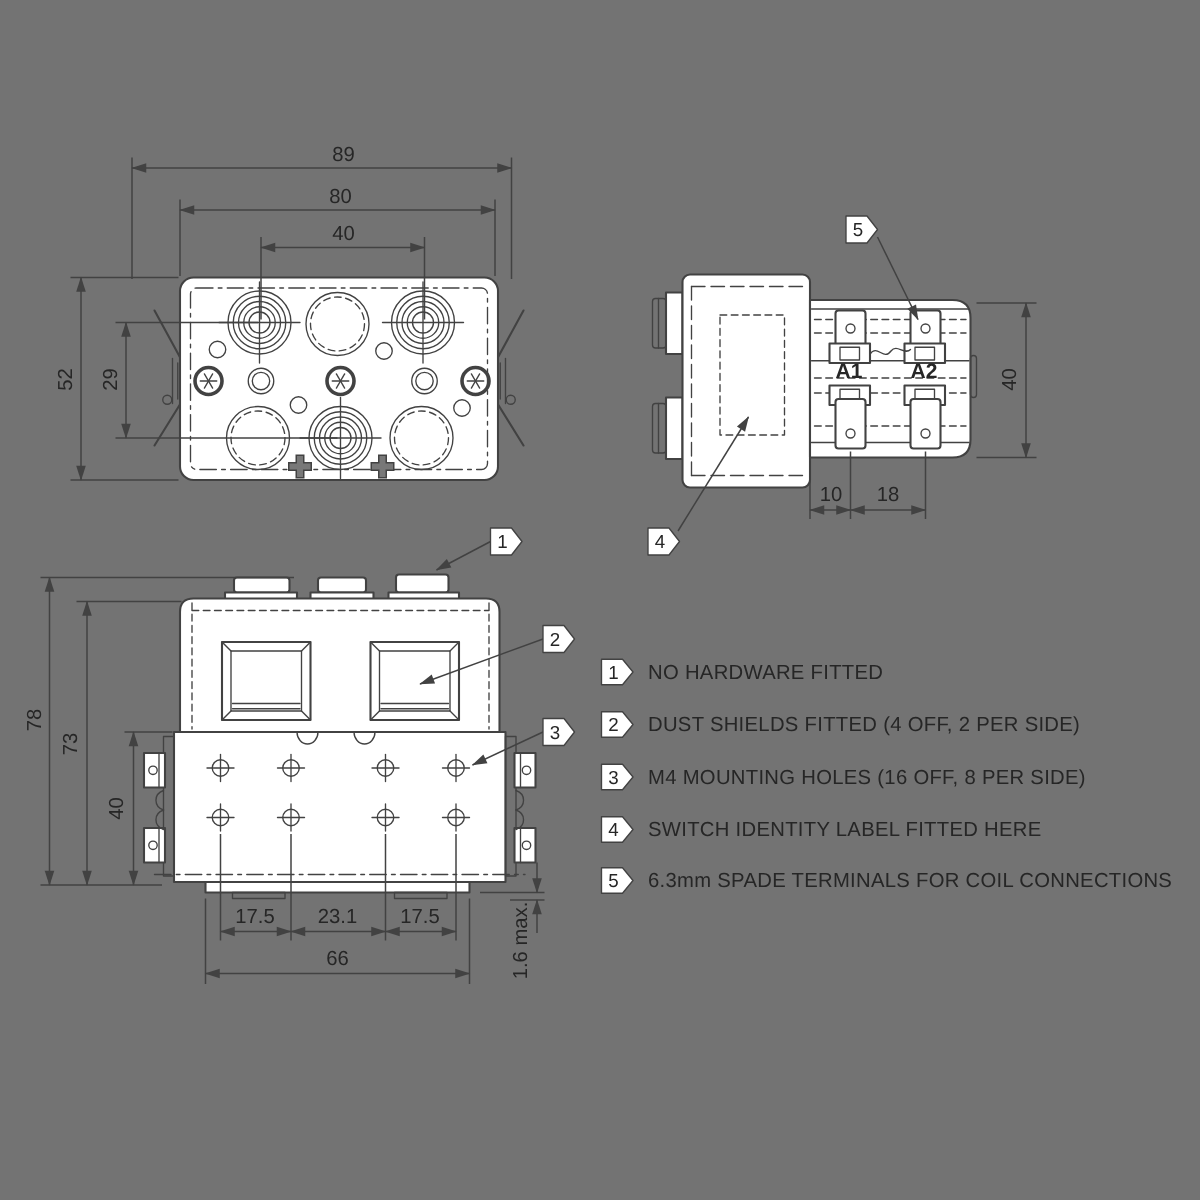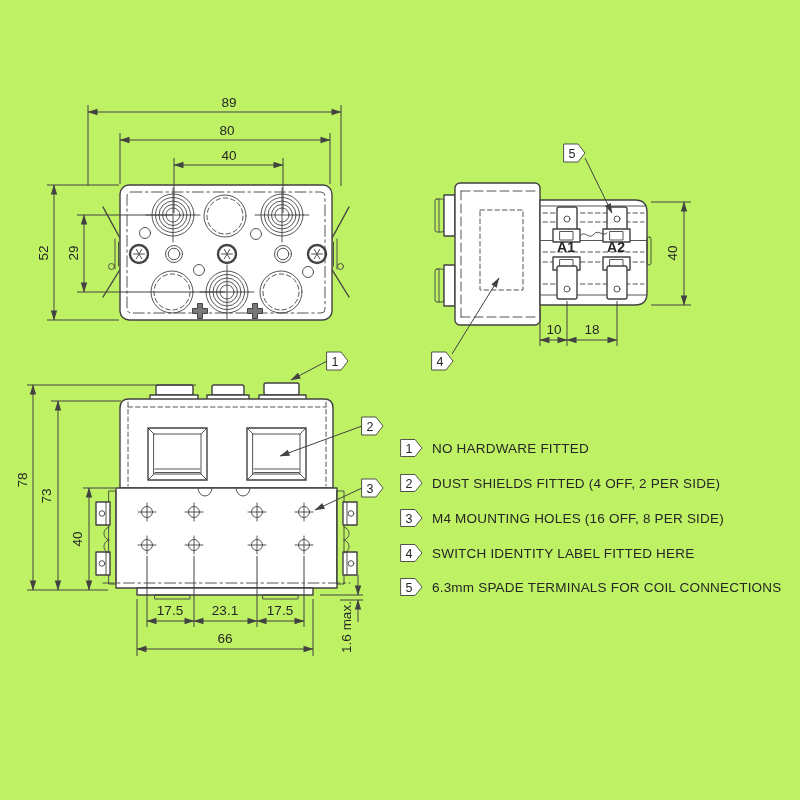--- a/index.html
+++ b/index.html
@@ -1,16 +1,16 @@
 <!DOCTYPE html>
 <html><head>
 <meta charset="utf-8">
 <style>
   html,body{margin:0;padding:0;background:#fff;}
-  #stage{width:800px;height:800px;background:#bef264;position:relative;font-family:"Liberation Sans",sans-serif;}
+  #stage{width:800px;height:800px;background:#737373;position:relative;font-family:"Liberation Sans",sans-serif;}
   svg{display:block}
   .s  {stroke:#424242;stroke-width:1.4;fill:none;stroke-linecap:round;stroke-linejoin:round;}
   .t  {stroke-width:0.9;}
   .w  {fill:#ffffff;}
   .d  {stroke-dasharray:4.5 3;}
   .dl {stroke-dasharray:9 4;}
   .dd {stroke-dasharray:11 3.5 2.5 3.5;}
   .dim{stroke:#424242;stroke-width:1;fill:none;}
   .b2 {stroke-width:2.4;}
   text{fill:#262626;font-family:"Liberation Sans",sans-serif;font-size:13.5px;}

